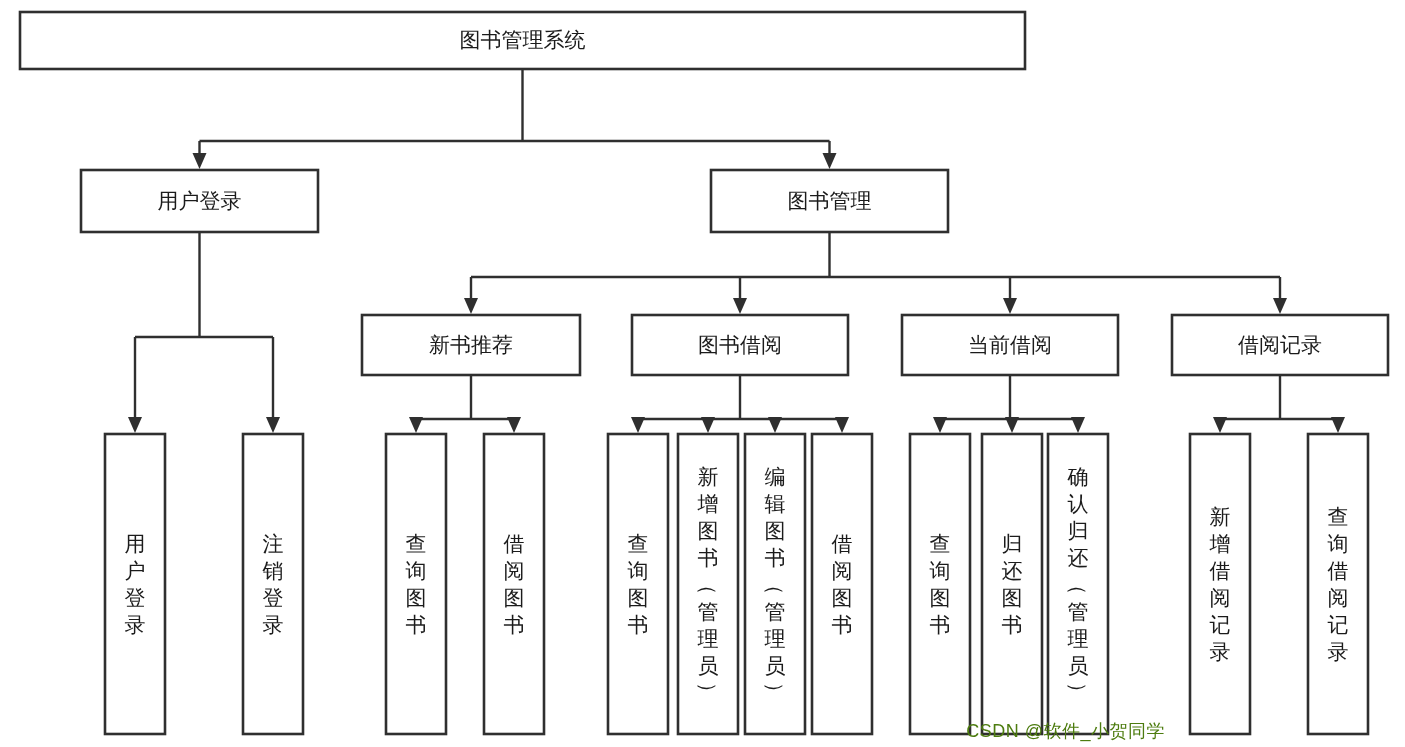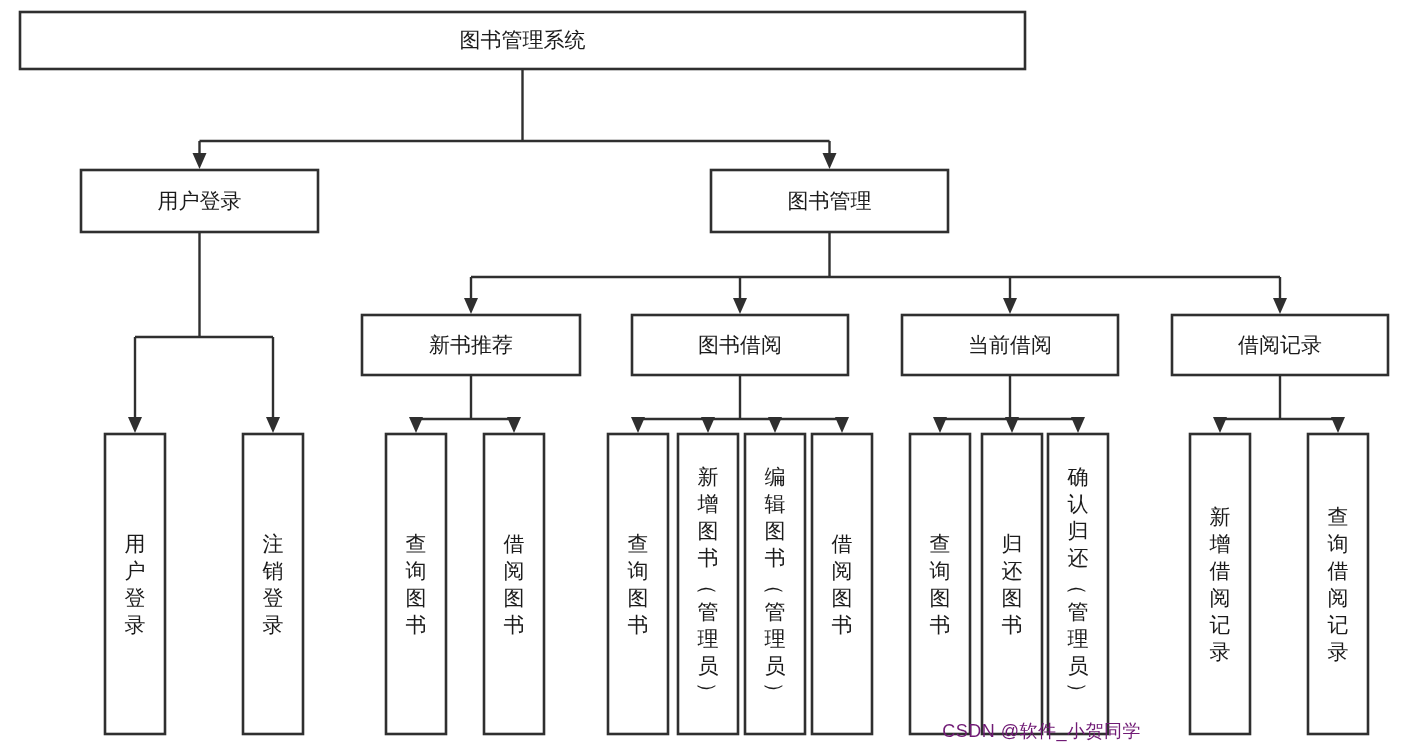--- a/index.html
+++ b/index.html
@@ -49,25 +49,25 @@
     dominant-baseline: middle;
   }
   .node-label-vertical {
     fill: #1b1b1b;
     font-family: "Liberation Sans", "DejaVu Sans", sans-serif;
     font-size: 21px;
     text-anchor: middle;
   }
   .watermark {
     position: absolute;
-    right: 24px;
+    right: 0;
     bottom: 4px;
     font-family: "Liberation Sans", "DejaVu Sans", sans-serif;
     font-size: 18px;
-    color: #701a75;
+    color: #4d7c0f;
     letter-spacing: 0.5px;
     white-space: nowrap;
     user-select: none;
   }
 </style>
 </head>
 <body>
 
 <div id="diagram-root">
   <svg class="diagram-canvas" viewBox="0 0 1405 747">

